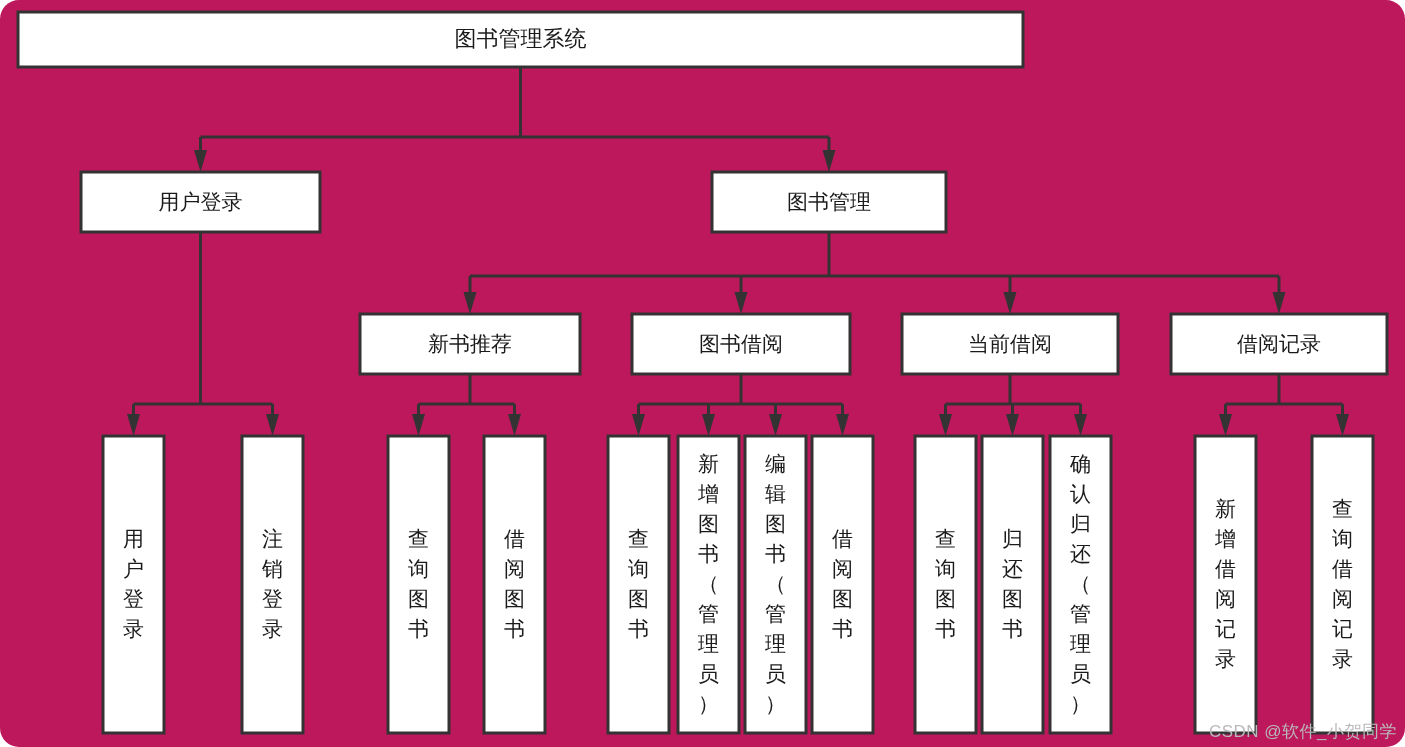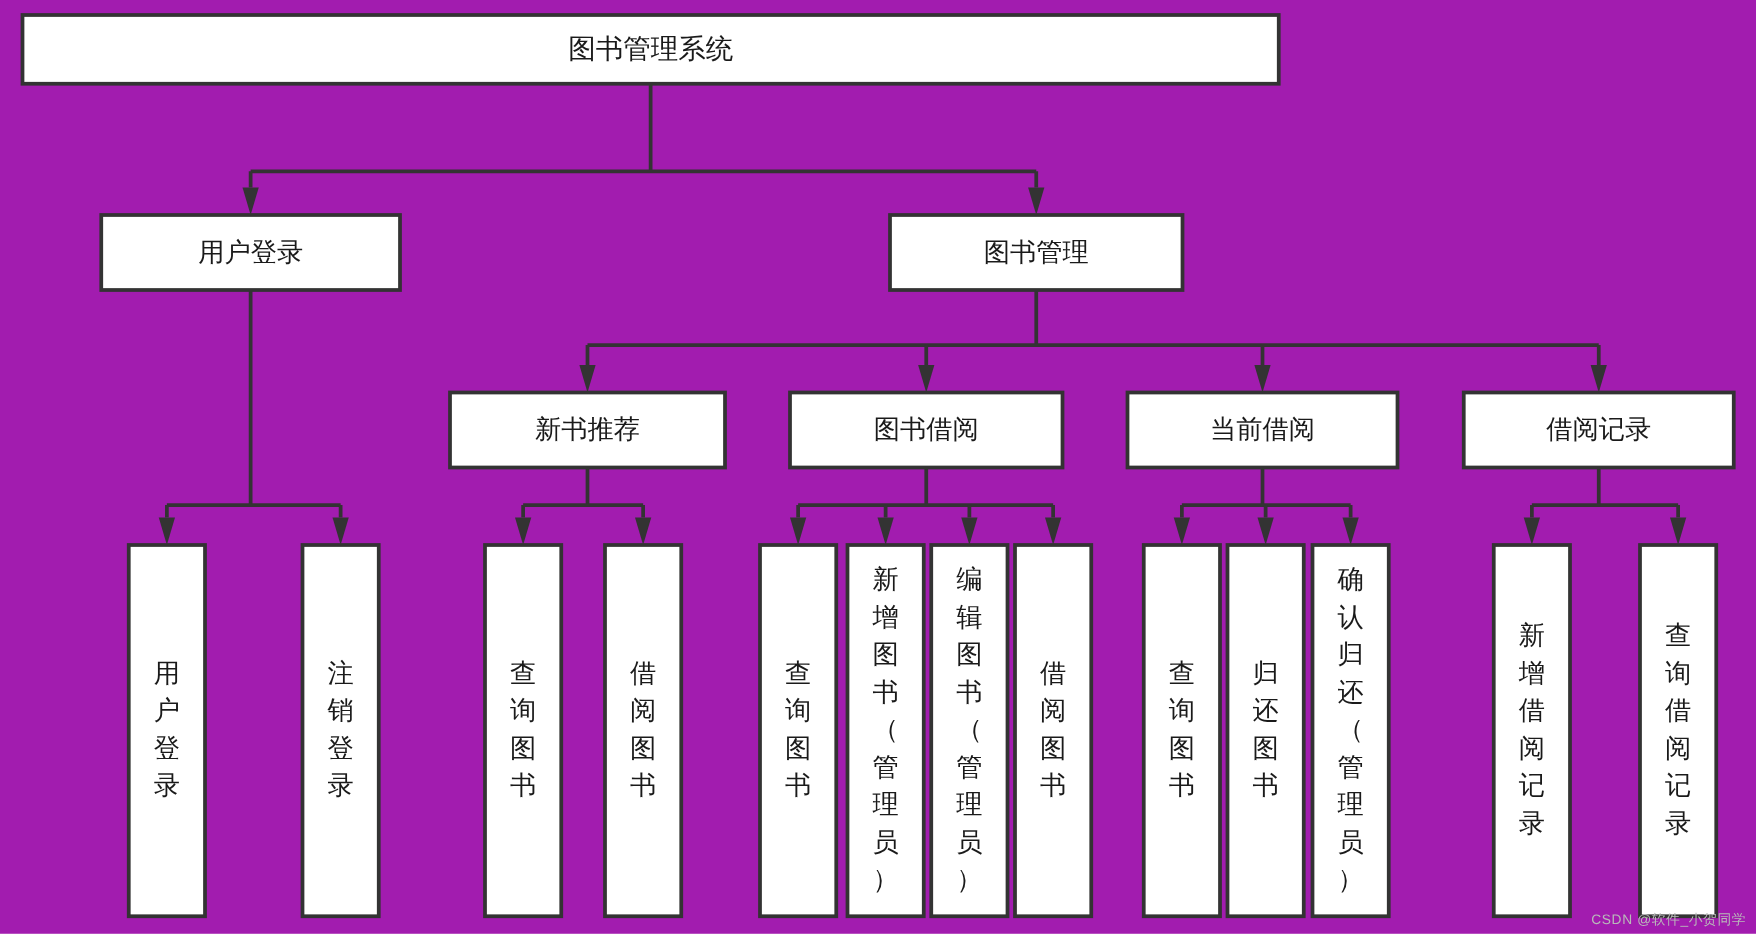--- a/index.html
+++ b/index.html
@@ -1,36 +1,36 @@
 <!DOCTYPE html>
 <html><head>
 <meta charset="utf-8">
 <style>
   html,body{margin:0;padding:0;background:#ffffff;}
   body{
     width:1405px;height:747px;overflow:hidden;
     font-family:"Liberation Sans","DejaVu Sans",sans-serif;
   }
-  #stage{position:relative;width:1405px;height:747px;background:#a21caf;}
+  #stage{position:relative;width:1405px;height:747px;background:#be185d;border-radius:19px;}
   svg#diagram{position:absolute;left:0;top:0;width:1405px;height:747px;display:block;}
   .node-rect{fill:#ffffff;stroke:#333333;stroke-width:3;}
   .edge{stroke:#333333;stroke-width:3;fill:none;stroke-linecap:butt;}
   .arrow-head{fill:#333333;}
   .node-label{
     font-family:"Liberation Sans","DejaVu Sans",sans-serif;
     fill:#1a1a1a;text-anchor:middle;dominant-baseline:middle;
   }
   .lvl0-label{font-size:22px;}
   .lvl1-label{font-size:21px;}
   .lvl2-label{font-size:21px;}
   .leaf-label{font-size:21px;}
   .watermark{
     position:absolute;right:8px;bottom:4px;
     font-family:"Liberation Sans","DejaVu Sans",sans-serif;
-    font-size:11px;color:#b9b9b9;white-space:nowrap;letter-spacing:0.5px;
+    font-size:17px;color:#b9b9b9;white-space:nowrap;letter-spacing:0.5px;
   }
 </style>
 </head>
 <body>
 
 <div id="stage">
   <svg id="diagram" viewBox="0 0 1405 747" xmlns="http://www.w3.org/2000/svg">
       <g>
         <line x1="520.5" y1="67" x2="520.5" y2="137" class="edge"></line>
         <line x1="200.5" y1="137" x2="829" y2="137" class="edge"></line>

